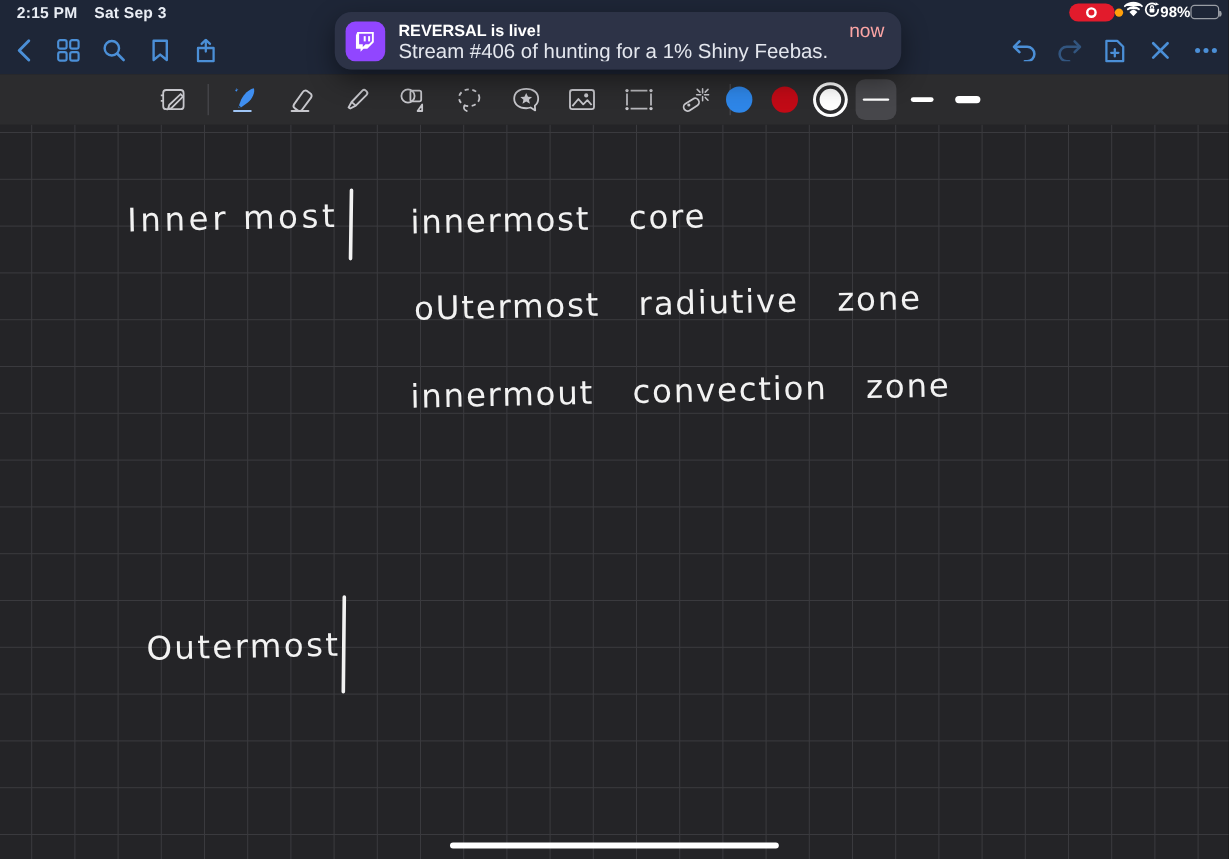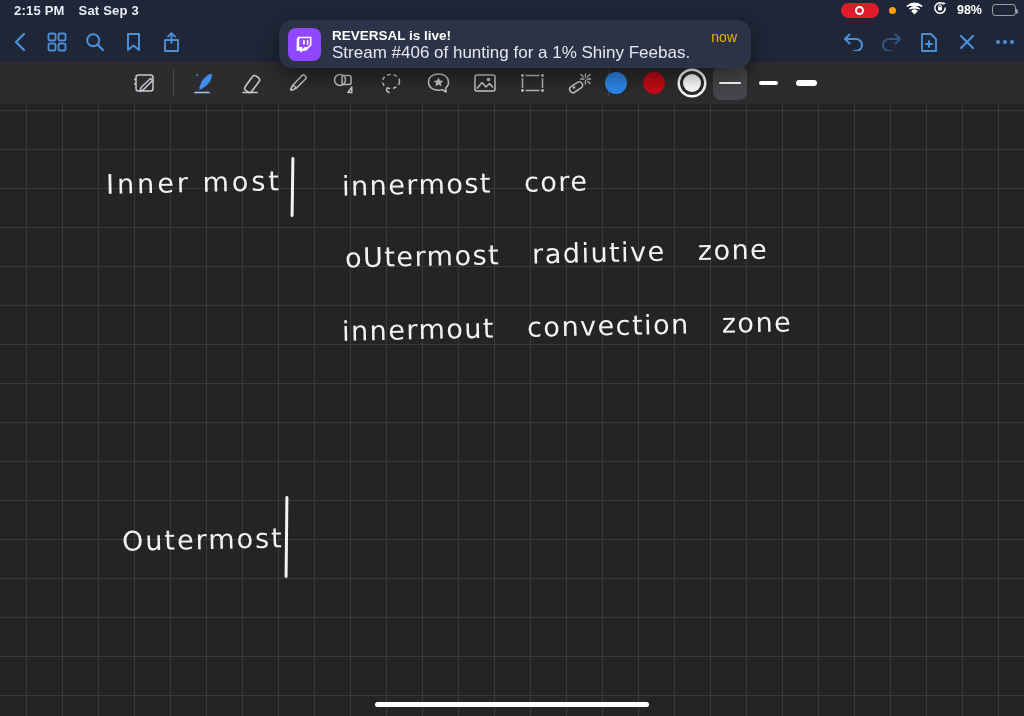--- a/index.html
+++ b/index.html
@@ -5,44 +5,44 @@
   * { margin:0; padding:0; box-sizing:border-box; }
   html,body { width:1024px; height:716px; overflow:hidden; background:#000; }
   body { font-family:"Liberation Sans","DejaVu Sans",sans-serif; }
   .screen { position:relative; width:1024px; height:716px; background:#242427; overflow:hidden; }
 
   
   .navbar { position:absolute; left:0; top:0; width:1024px; height:62px; background:#1e2637; }
   .statusbar { position:absolute; left:0; top:0; width:100%; height:20px; }
   .status-left { position:absolute; left:14px; top:3px; color:#e9edf4; font-size:13px; font-weight:700; letter-spacing:.2px; }
   .status-left .date { margin-left:14px; font-weight:700; }
-  .status-right { position:absolute; right:8px; top:2px; display:flex; align-items:center; gap:10px; height:16px; }
+  .status-right { position:absolute; right:8px; top:2px; display:flex; align-items:center; gap:0; height:16px; }
   .record-pill { width:38px; height:15px; background:#e21b2c; border-radius:8px; display:flex; align-items:center; justify-content:center; }
   .record-dot { width:9px; height:9px; border:2px solid #fff; border-radius:50%; }
   .orange-dot { width:7px; height:7px; background:#ff9f0a; border-radius:50%; }
   .battery-pct { color:#fff; font-size:12.5px; font-weight:600; }
   .battery { position:relative; width:24px; height:12px; border:1px solid rgba(255,255,255,.55); border-radius:3.5px; padding:1px; }
   .battery .fill { width:96%; height:100%; background:#fff; border-radius:2px; }
   .battery .tip { position:absolute; right:-3px; top:3.5px; width:2px; height:5px; background:rgba(255,255,255,.55); border-radius:0 2px 2px 0; }
 
   .nav-left, .nav-right { position:absolute; top:24px; height:36px; display:flex; }
   .nav-left { left:0; }
   .nav-right { left:834px; }
   .navbtn { width:38px; height:36px; display:flex; align-items:center; justify-content:center; color:#4b8fd7; }
   .navbtn svg { display:block; }
   .dim { opacity:.45; }
 
   
   .notif { position:absolute; left:279px; top:10px; width:472px; height:48px; background:rgba(45,52,72,.97);
-           border-radius:14px; box-shadow:0 8px 22px rgba(0,0,0,.45); display:flex; align-items:center; z-index:30;margin-top:10px; }
+           border-radius:14px; box-shadow:0 8px 22px rgba(0,0,0,.45); display:flex; align-items:center; z-index:30; }
   .notif-icon { width:33px; height:33px; margin-left:9px; background:#9146ff; border-radius:8px; display:flex; align-items:center; justify-content:center; flex:0 0 auto; }
   .notif-texts { margin-left:11px; flex:1; overflow:hidden; }
   .notif-title { color:#fff; font-size:13.5px; font-weight:700; line-height:17px; }
   .notif-body { color:#e4e7ee; font-size:17px; line-height:17px; }
-  .notif-time { color:#eab308; font-size:14px; margin:4px 14px 18px 8px; flex:0 0 auto; }
+  .notif-time { color:#fca5a5; font-size:16px; margin:4px 14px 18px 8px; flex:0 0 auto; }
 
   
   .toolbar { position:absolute; left:0; top:62px; width:1024px; height:42px; background:#2c2c2e; display:flex; align-items:center; }
   .tools { position:absolute; left:124px; top:1px; height:40px; display:flex; gap:7px; align-items:center; }
   .tool { width:40px; height:40px; display:flex; align-items:center; justify-content:center; color:#c7c7cc; position:relative; }
   .vdiv { width:1px; height:26px; background:#4a4a4e; margin:0 2px; }
   .swatches { position:absolute; left:597px; top:1px; height:40px; display:flex; align-items:center; }
   .swslot { width:38px; height:40px; display:flex; align-items:center; justify-content:center; position:relative; }
   .dot { width:22px; height:22px; border-radius:50%; }
   .dot.sel { width:18px; height:18px; box-shadow:0 0 0 3px #2c2c2e, 0 0 0 5.5px #ffffff; }

